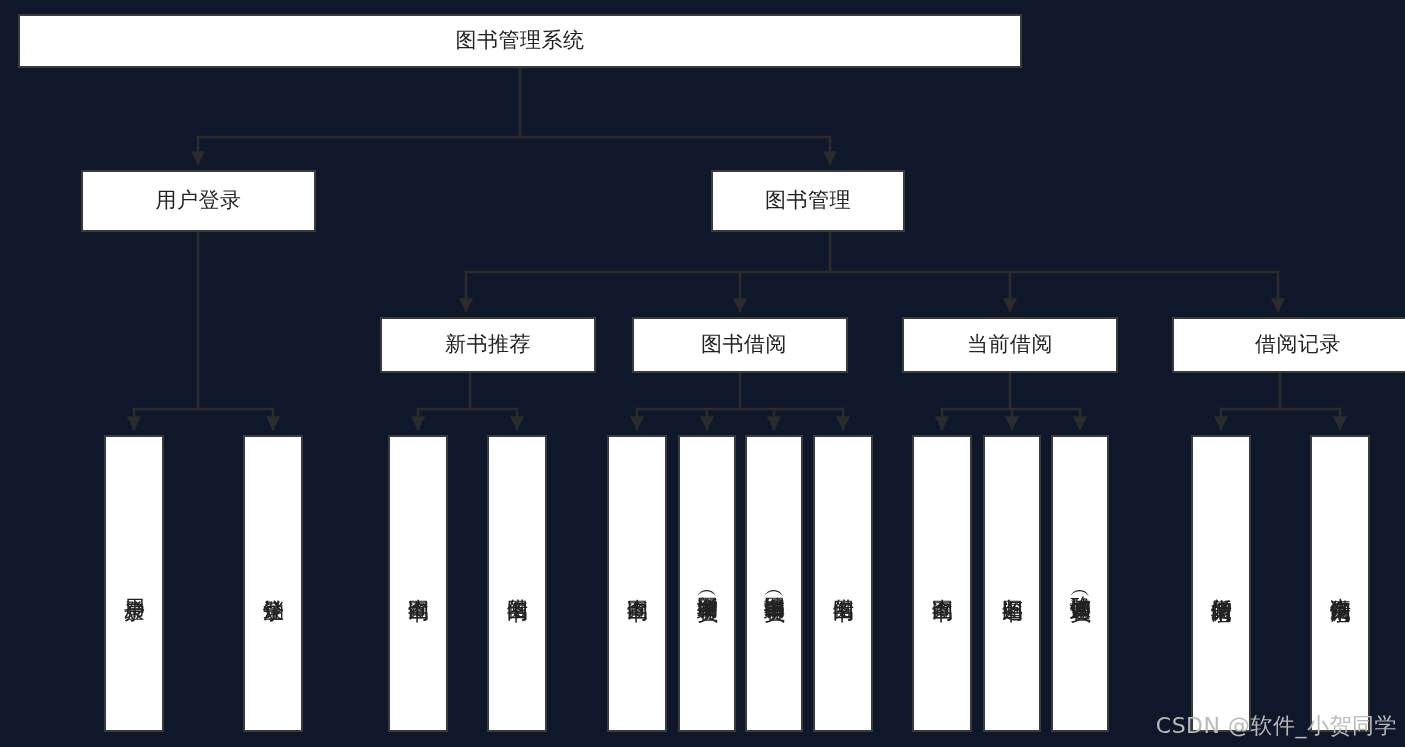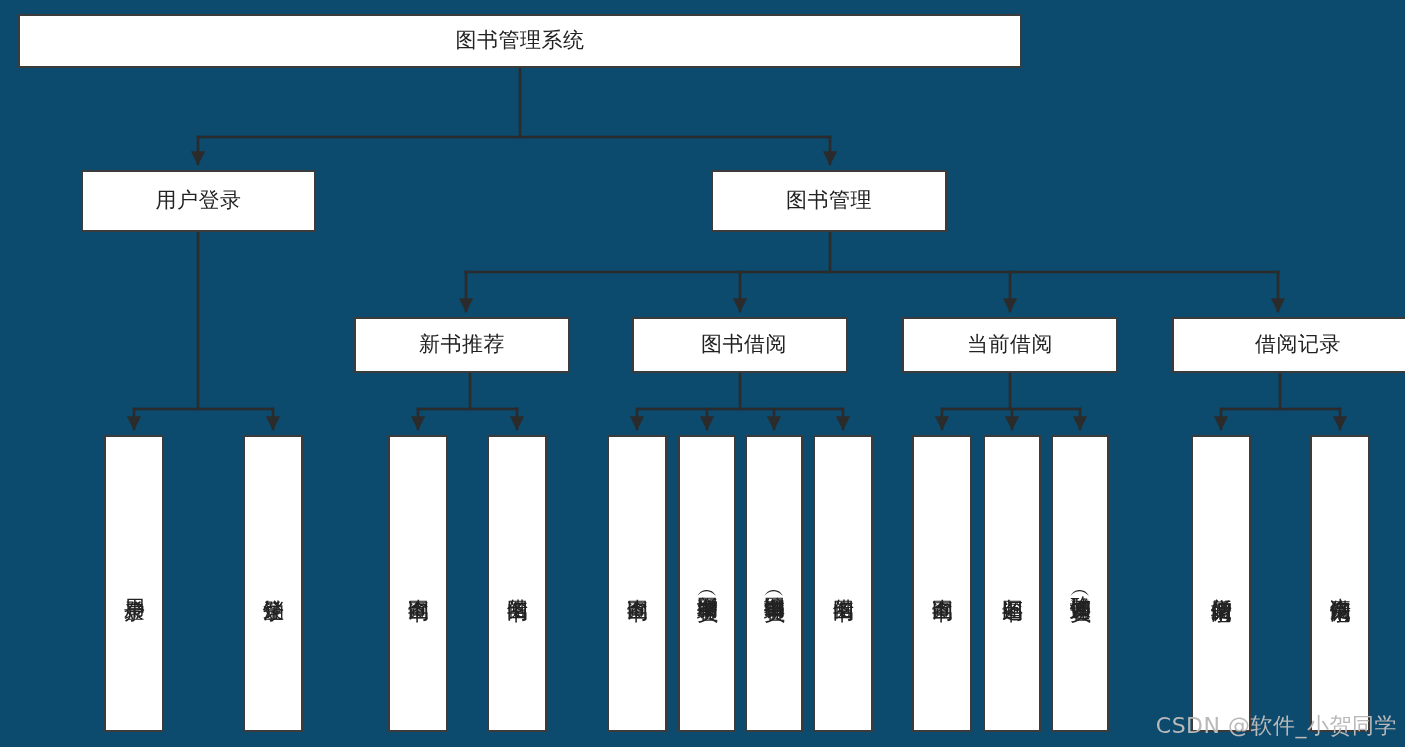--- a/index.html
+++ b/index.html
@@ -10,21 +10,21 @@
   body {
     width: 1405px;
     height: 747px;
     font-family: "DejaVu Sans", "Liberation Sans", sans-serif;
     overflow: hidden;
   }
   #diagram-root {
     position: relative;
     width: 1405px;
     height: 747px;
-    background: #0c4a6e;
+    background: #0f172a;
   }
   svg.layer {
     position: absolute;
     top: 0;
     left: 0;
     width: 1405px;
     height: 747px;
   }
   .node-box {
     position: absolute;
@@ -123,25 +123,25 @@
     </g>
   </svg>
 
   <div class="node-box horiz" style="left:18px; top:14px; width:1004px; height:54px;">
     <span>图书管理系统</span>
   </div>
 
   <div class="node-box horiz" style="left:81px; top:170px; width:235px; height:62px;">
     <span>用户登录</span>
   </div>
-  <div class="node-box horiz" style="left:711px; top:170px; width:236px; height:62px;">
+  <div class="node-box horiz" style="left:711px; top:170px; width:194px; height:62px;">
     <span>图书管理</span>
   </div>
 
-  <div class="node-box horiz" style="left:354px; top:317px; width:216px; height:56px;">
+  <div class="node-box horiz" style="left:380px; top:317px; width:216px; height:56px;">
     <span>新书推荐</span>
   </div>
   <div class="node-box horiz" style="left:632px; top:317px; width:216px; height:56px;padding-left:8px;">
     <span>图书借阅</span>
   </div>
   <div class="node-box horiz" style="left:902px; top:317px; width:216px; height:56px;">
     <span>当前借阅</span>
   </div>
   <div class="node-box horiz" style="left:1172px; top:317px; width:252px; height:56px;">
     <span>借阅记录</span>

